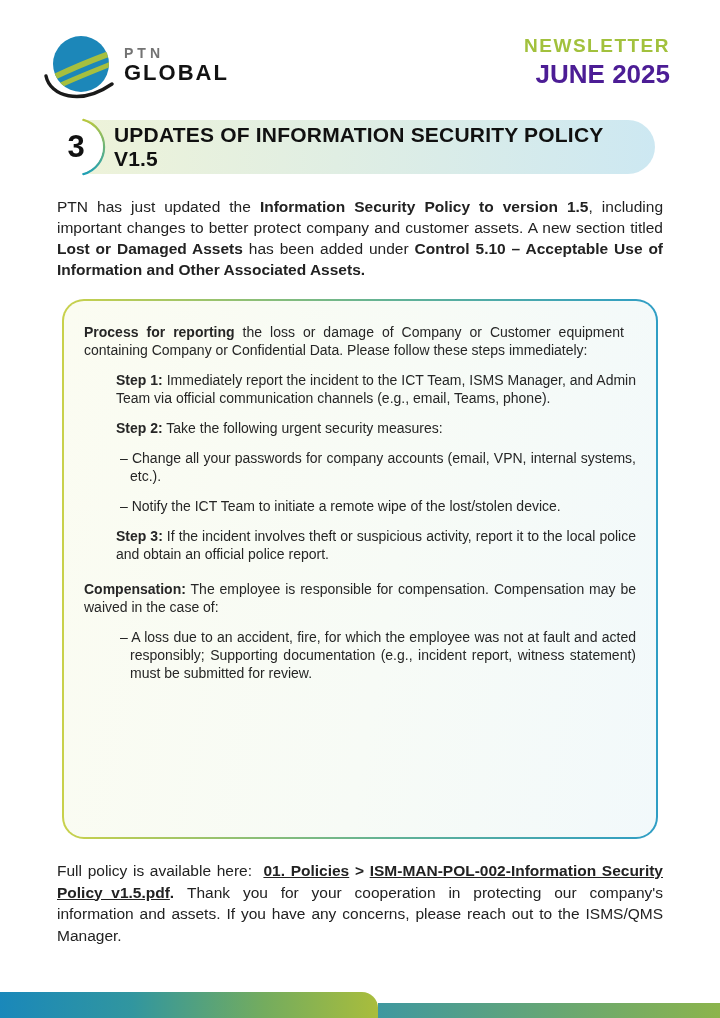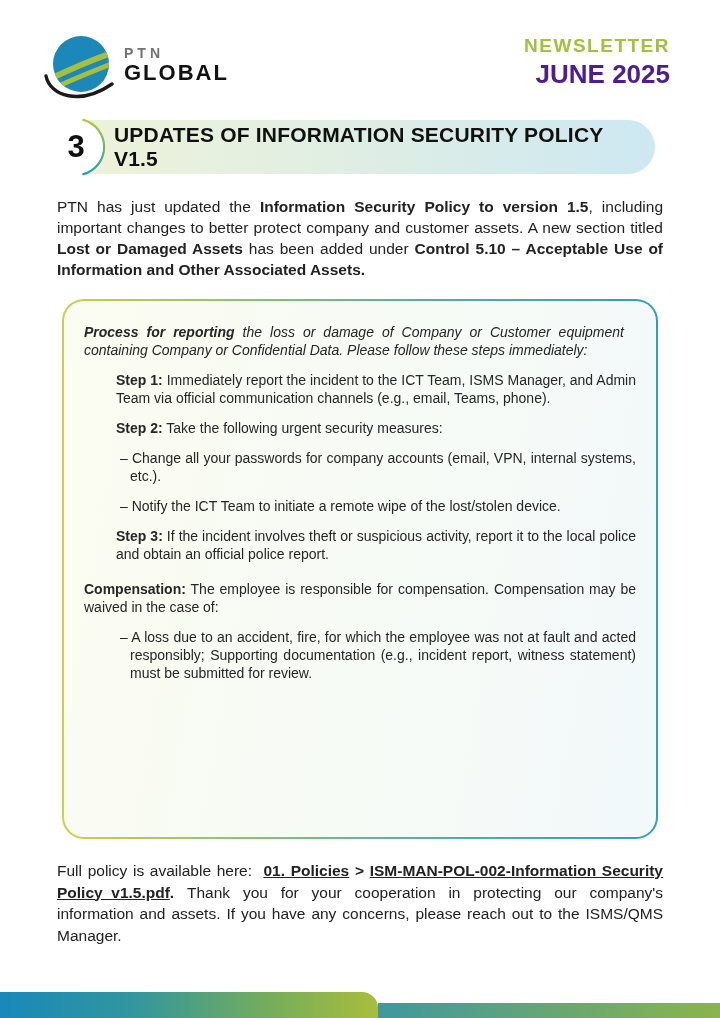--- a/index.html
+++ b/index.html
@@ -31,21 +31,21 @@
   
   .intro{margin:19px 57px 0 57px;font-size:15.5px;line-height:21px;text-align:justify;color:#222;}
 
   
   .policy-box{margin:19px auto 0 62px;width:596px;min-height:540px;box-sizing:border-box;
     border:2px solid transparent;border-radius:22px;
     background:linear-gradient(100deg,#fbfcf1 0%,#f7fbf6 55%,#f2f9fb 100%) padding-box,
                linear-gradient(90deg,#c9d14b 0%,#62b295 55%,#2f9ec5 100%) border-box;
     padding:22px 20px 16px 20px;
     font-size:14px;line-height:18px;color:#262626;text-align:justify;}
-  .box-lead{margin:0 12px 12px 0;font-style:italic;}
+  .box-lead{margin:0 12px 12px 0;}
   .step{margin:0 0 12px 0;padding-left:32px;}
   .step.gap-lg{margin-top:17px;}
   .bullet{margin:0 0 12px 0;padding-left:46px;text-indent:-10px;}
   .compensation{margin:17px 0 12px 0;}
   .b{font-weight:bold;}
   .u{text-decoration:underline;}
 
   
   .footer-note{margin:21px 57px 0 57px;font-size:15.5px;line-height:21.5px;text-align:justify;color:#222;}
 

